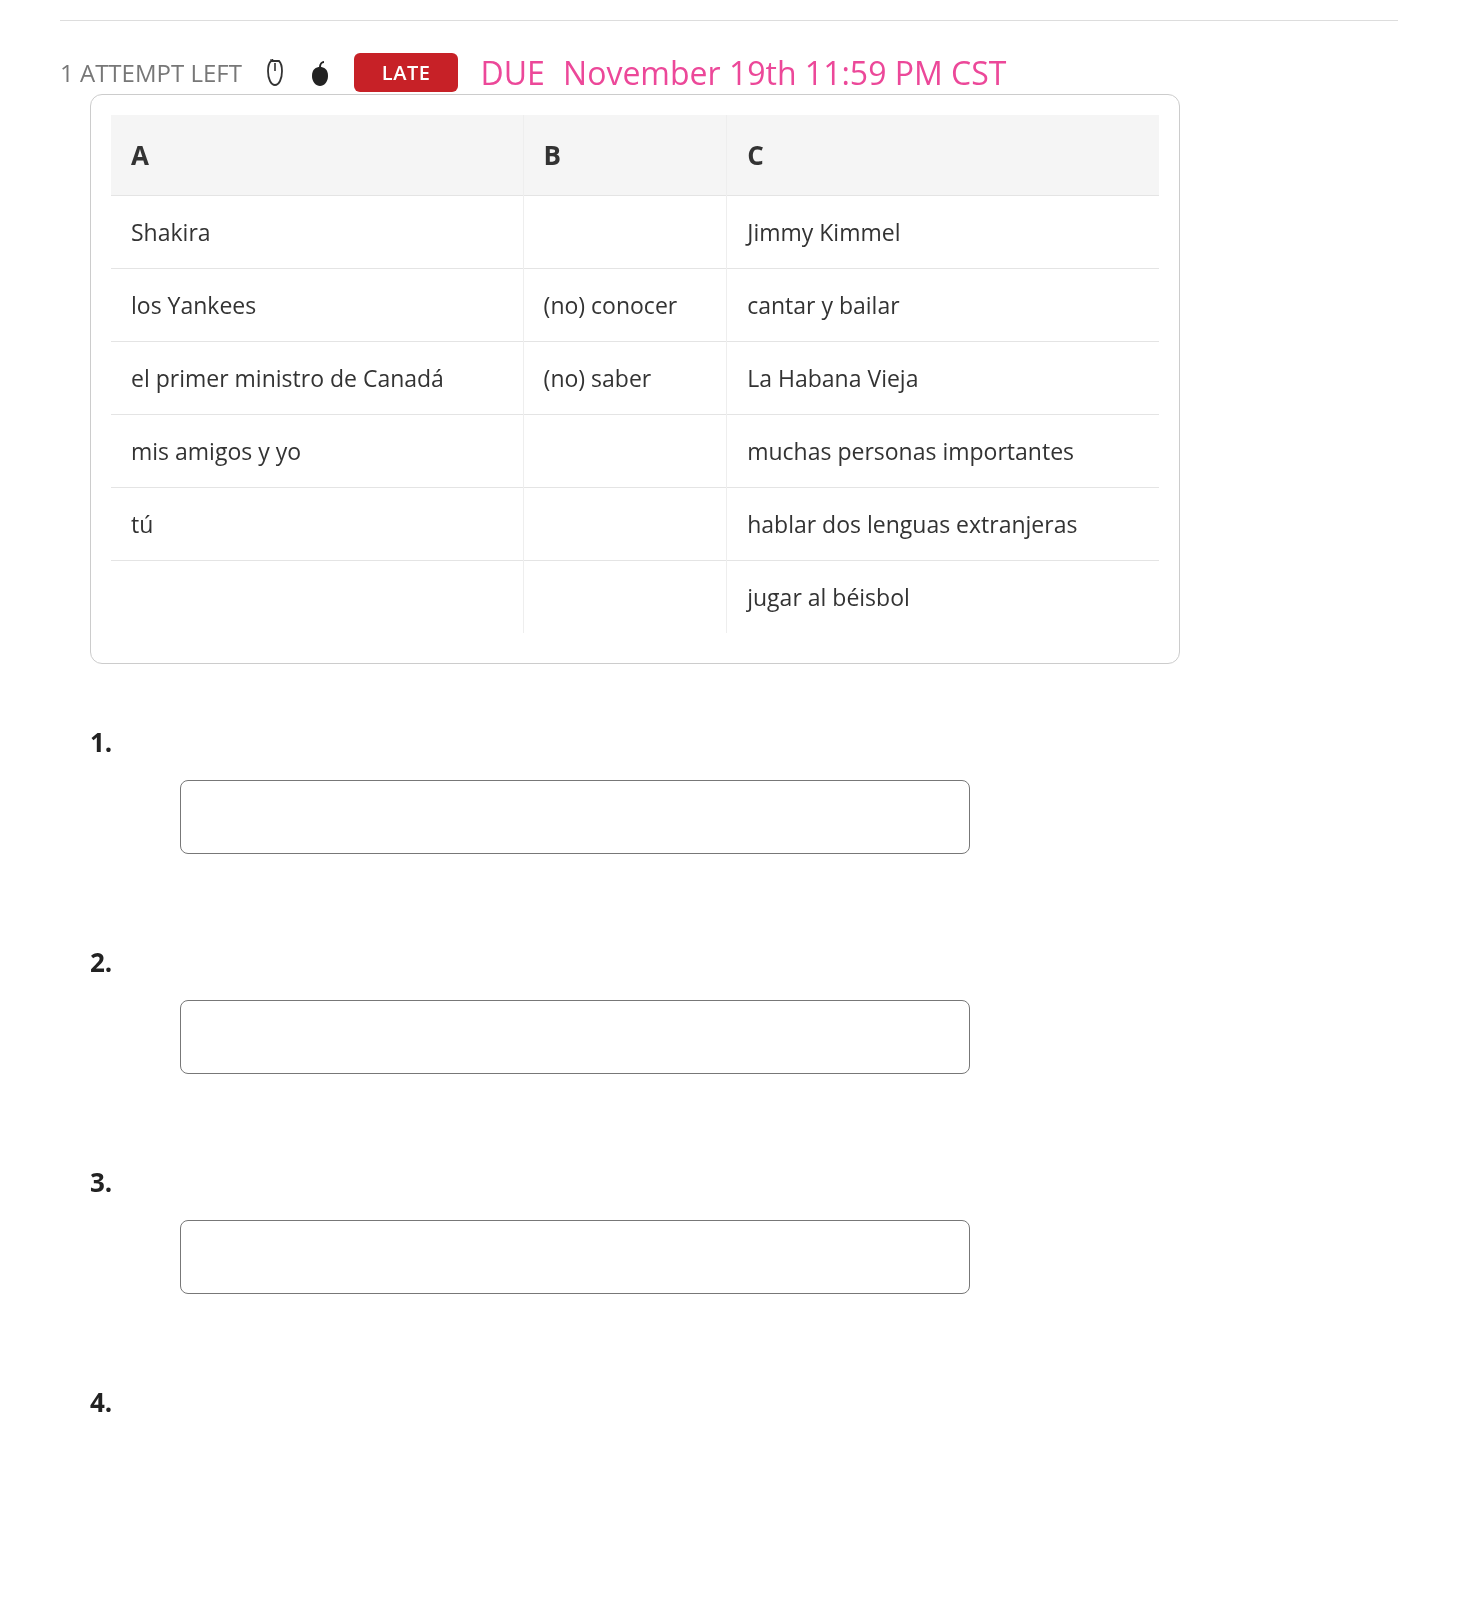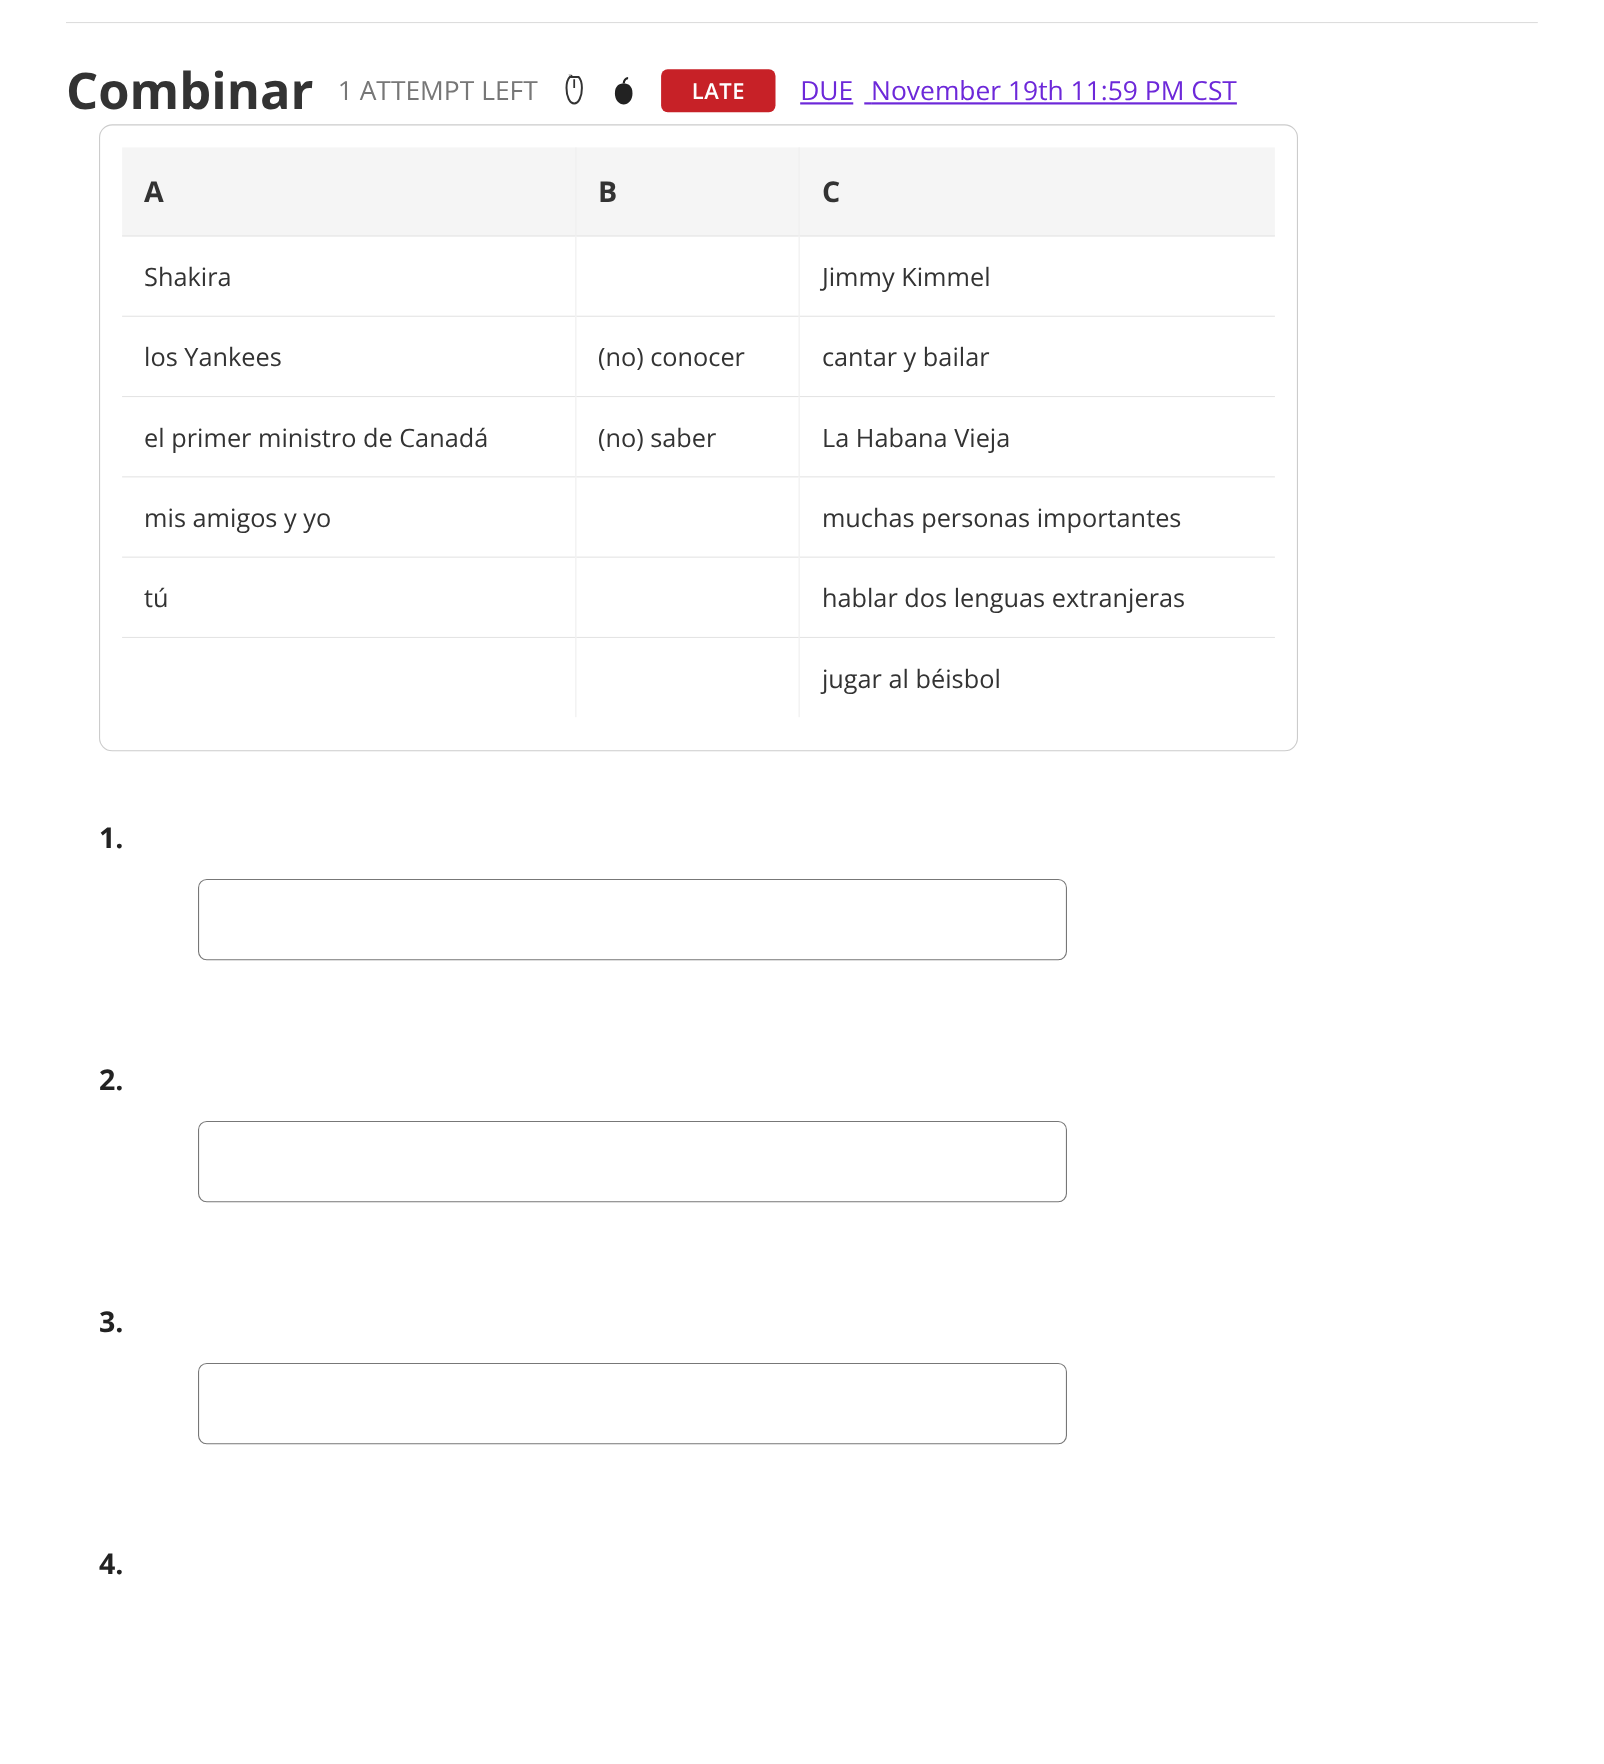--- a/index.html
+++ b/index.html
@@ -41,23 +41,22 @@
   .late-badge {
     background:#c72127;
     color:#fff;
     font-size:20px;
     font-weight:600;
     padding:6px 28px;
     border-radius:6px;
     letter-spacing:0.5px;
   }
   .due {
-    font-size:24px;
-    color:#6d28d9;
-    text-decoration:underline;
+    font-size:32px;
+    color:#ec4899;
   }
   .due-label { margin-right:10px; }
   .instructions {
     font-size:28px;
     color:#666;
     margin:30px 0 55px 0;
   }
   .table-card {
     border:1px solid #ccc;
     border-radius:12px;
@@ -113,21 +112,20 @@
     background:#fff;
   }
 </style>
 </head>
 <body>
 
 <div class="page">
   <div class="top-divider"></div>
 
   <div class="header-row">
-    <h1 class="title">Combinar</h1>
 
     <span class="attempts">
       <span>1 ATTEMPT LEFT</span>
       <span class="icon">
         <svg width="22" height="28" viewBox="0 0 22 28">
           <path d="M7 2 C7 2 4 5 4 12 C4 20 7 26 11 26 C15 26 18 20 18 12 C18 5 15 2 15 2 Z" fill="none" stroke="#333" stroke-width="1.8"></path>
           <line x1="11" y1="4" x2="11" y2="12" stroke="#333" stroke-width="1.6"></line>
           <path d="M6 0 C8 -1 9 1 9 2" fill="none" stroke="#333" stroke-width="1.4"></path>
         </svg>
       </span>

